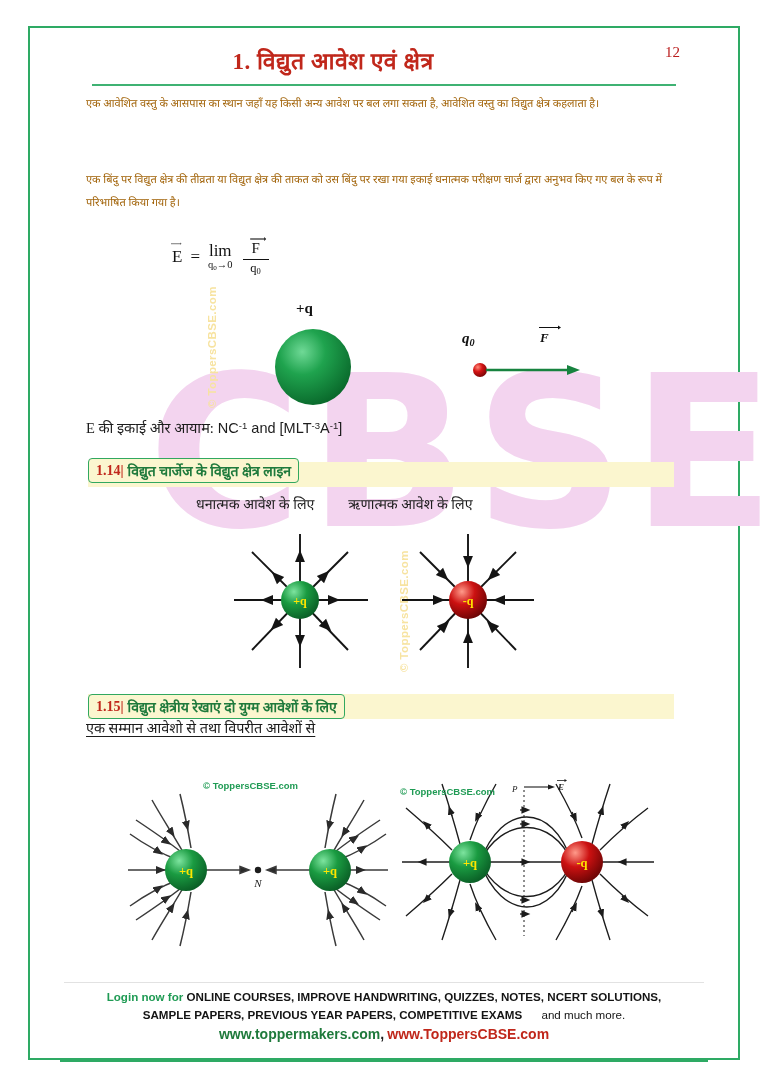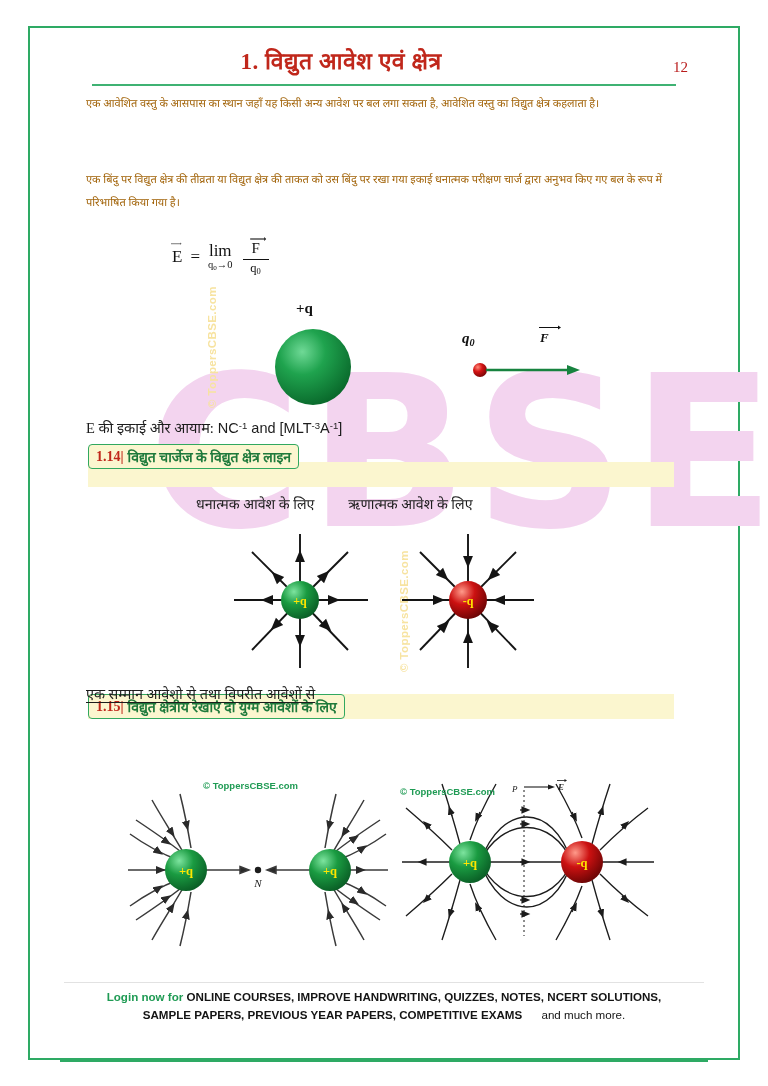--- a/index.html
+++ b/index.html
@@ -56,22 +56,22 @@
     font-weight:700;
     color:#1f9b54;
     white-space:nowrap;
     z-index:4;
     pointer-events:none;
   }
   
   .content{position:absolute;left:0;top:0;width:768px;height:1086px;z-index:3;}
 
   .title-row{
-    position:absolute;left:98px;top:44px;width:590px;
-    display:flex;align-items:flex-end;gap:48px;
+    position:absolute;left:90px;top:44px;width:590px;
+    display:flex;align-items:flex-start;gap:48px;
   }
   .title{
     flex:1;text-align:center;
     font-family:"Liberation Serif", serif;
     font-size:23px;font-weight:700;color:#c0271b;
     letter-spacing:0.5px;
     white-space:nowrap;
   }
   .page-num{
     width:56px;text-align:right;
@@ -165,21 +165,21 @@
 
   .caption-row{
     position:absolute;left:196px;top:494px;
     font-family:"Liberation Serif", serif;
     font-size:14.2px;color:#1c1c1c;
     display:flex;gap:34px;
     white-space:nowrap;
   }
 
   .sub-underline{
-    position:absolute;left:86px;top:684px;
+    position:absolute;left:86px;top:718px;
     font-family:"Liberation Serif", serif;
     font-size:14.4px;color:#1c1c1c;
     text-decoration:underline;
     text-underline-offset:3px;
   }
 
   
   .footer{
     position:absolute;left:64px;top:988px;width:640px;text-align:center;
     font-family:"Liberation Sans", sans-serif;
@@ -273,21 +273,21 @@
   </div>
 
   <div class="units-line">
     <span class="hi">E की इकाई और आयाम:</span>
     <span><span>NC</span><span class="sup">-1</span></span>
     <span>and</span>
     <span><span>[MLT</span><span class="sup">-3</span><span>A</span><span class="sup">-1</span><span>]</span></span>
   </div>
 
   <div class="sec-strip" style="top:462px;"></div>
-  <div class="sec-box" style="top:444px;">
+  <div class="sec-box" style="top:458px;">
     <span class="sec-num">1.14|</span>
     <span class="sec-txt">विद्युत चार्जेज के विद्युत क्षेत्र लाइन</span>
   </div>
 
   <div class="caption-row">
     <span>धनात्मक आवेश के लिए</span>
     <span>ऋणात्मक आवेश के लिए</span>
   </div>
 
   <div style="position:absolute;left:228px;top:528px;">
@@ -491,16 +491,20 @@
   <div class="top-divider"></div>
   <div class="footer">
     <div>
       <span class="f-green">Login now for</span>
       <span>ONLINE COURSES, IMPROVE HANDWRITING, QUIZZES, NOTES, NCERT SOLUTIONS,</span>
     </div>
     <div>
       <span>SAMPLE PAPERS, PREVIOUS YEAR PAPERS, COMPETITIVE EXAMS</span>
       <span style="font-weight:400;margin-left:16px;">and much more.</span>
     </div>
+    <div>
+      <span class="f-url1">www.toppermakers.com</span><span class="f-dot">,</span>
+      <span class="f-url2">www.ToppersCBSE.com</span>
+    </div>
   </div>
   <div class="footer-rule"></div>
 
 </div>
 
 </body></html>

